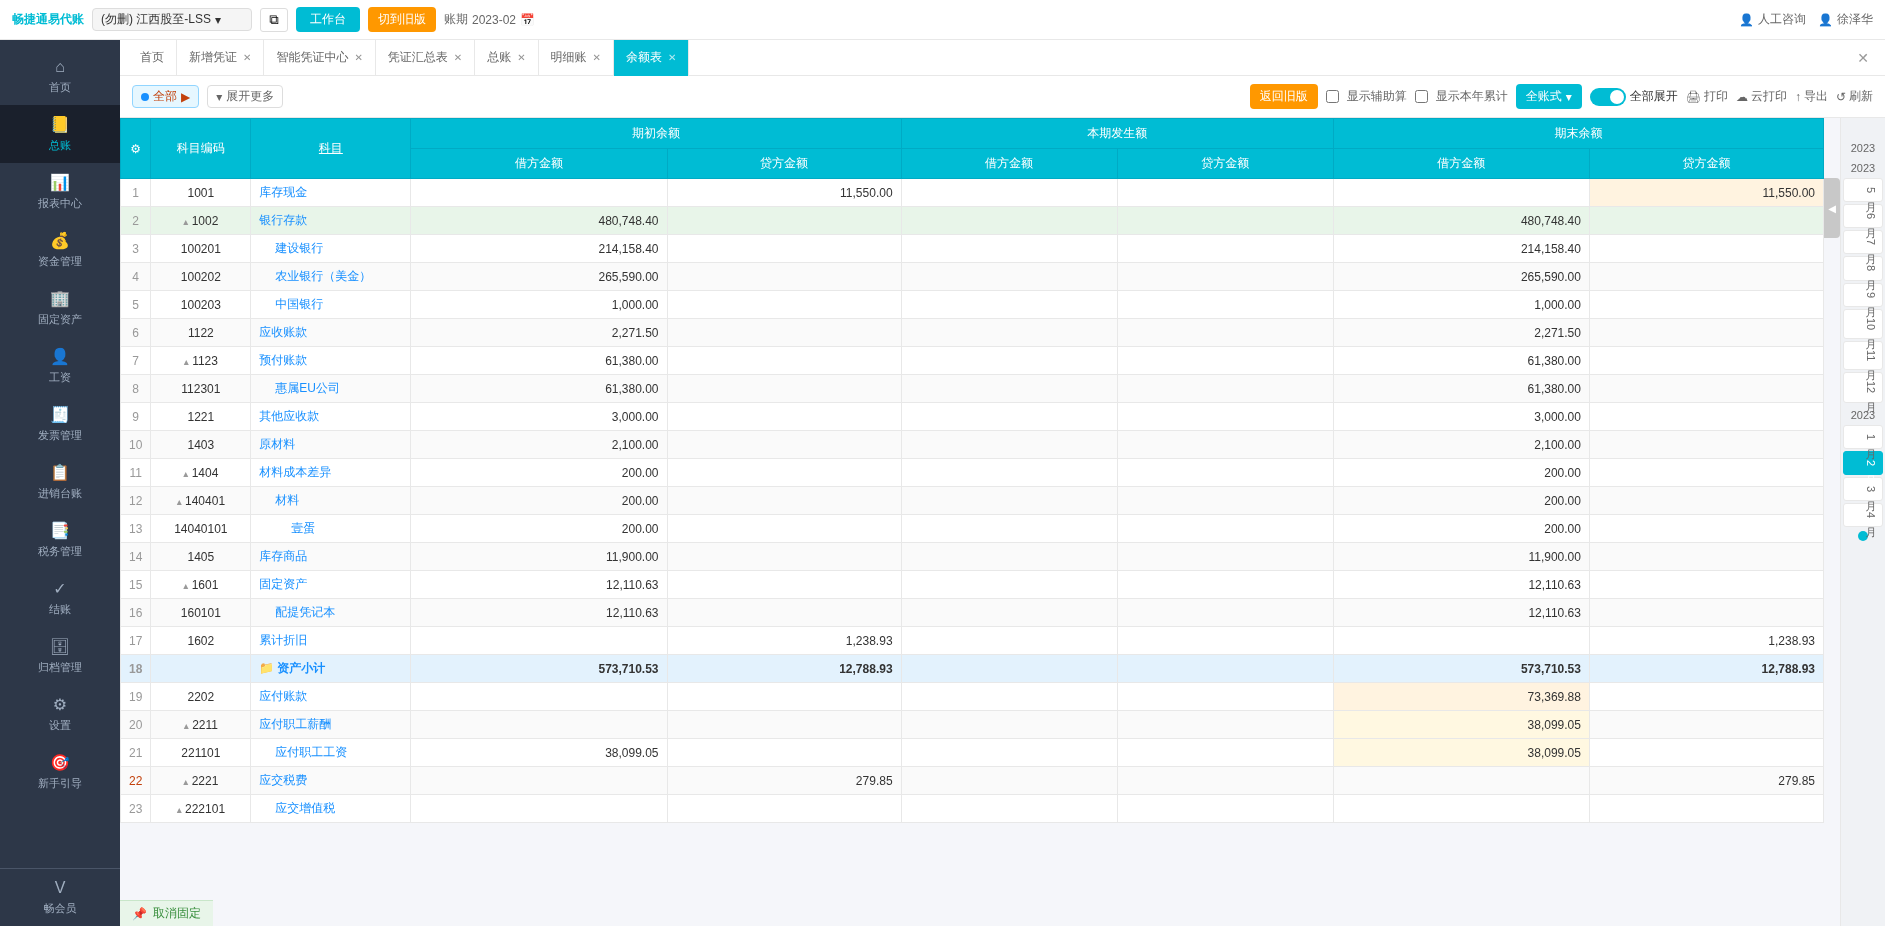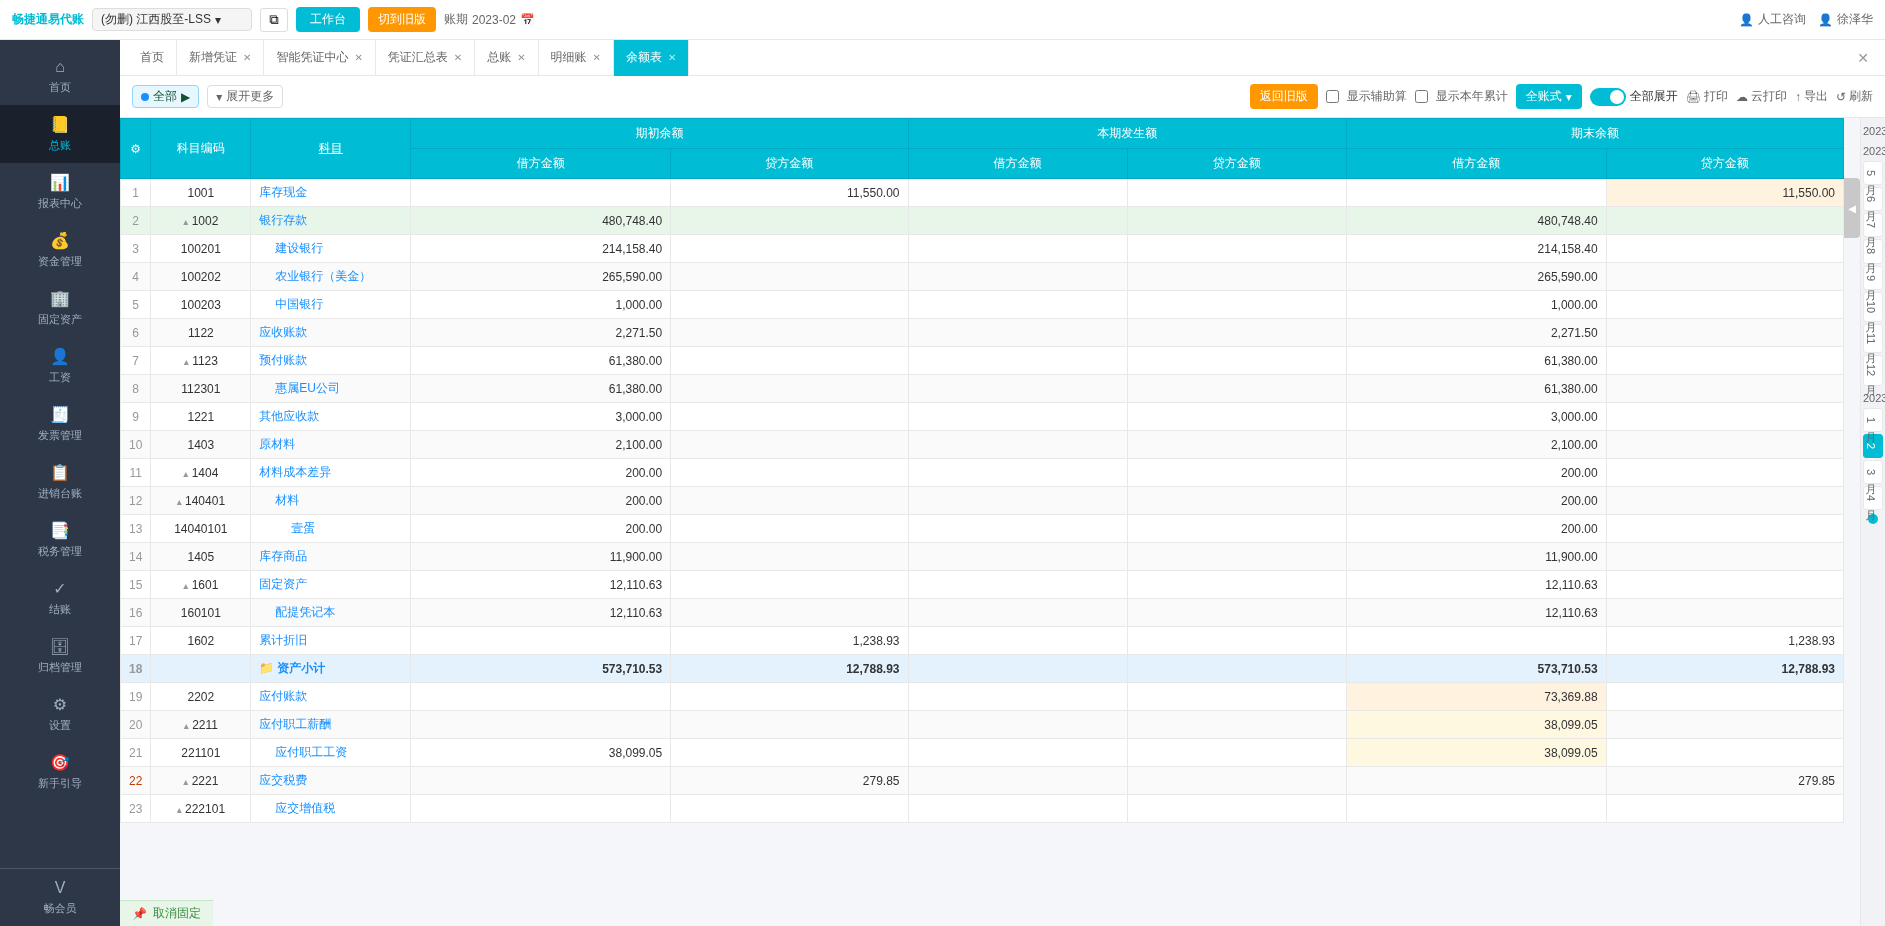--- a/index.html
+++ b/index.html
@@ -35,21 +35,21 @@
     .tab { display: flex; align-items: center; padding: 0 12px; height: 36px; cursor: pointer; font-size: 12px; color: #666; border-right: 1px solid #e8e8e8; gap: 4px; white-space: nowrap; }
     .tab.active { color: #fff; background: #00bcd4; }
     .tab-close { color: inherit; opacity: 0.7; cursor: pointer; font-size: 10px; margin-left: 2px; }
     .close-all-btn { margin-left: auto; color: #999; cursor: pointer; font-size: 14px; padding: 0 8px; }
 
     
     .page-content { flex: 1; display: flex; flex-direction: column; overflow: hidden; }
 
     
     .toolbar { background: #fff; padding: 8px 12px; display: flex; align-items: center; gap: 8px; border-bottom: 1px solid #e8e8e8; flex-wrap: nowrap; }
-    .filter-all { display: flex; align-items: center; background: #e6f7ff; border: 1px solid #91d5ff; border-radius: 4px; padding: 2px 8px; cursor: pointer; gap: 4px; font-size: 12px; color: #14532d; }
+    .filter-all { display: flex; align-items: center; background: #e6f7ff; border: 1px solid #91d5ff; border-radius: 4px; padding: 2px 8px; cursor: pointer; gap: 4px; font-size: 12px; color: #c2410c; }
     .expand-btn { display: flex; align-items: center; gap: 4px; color: #666; cursor: pointer; font-size: 12px; border: 1px solid #ddd; border-radius: 4px; padding: 2px 8px; background: #fff; }
     .toolbar-right { margin-left: auto; display: flex; align-items: center; gap: 8px; }
     .back-old-btn { background: #ff9800; color: #fff; border: none; border-radius: 4px; padding: 4px 10px; cursor: pointer; font-size: 12px; }
     .checkbox-group { display: flex; align-items: center; gap: 8px; font-size: 12px; color: #666; }
     .checkbox-group input { cursor: pointer; }
     .style-dropdown { background: #00bcd4; color: #fff; border: none; border-radius: 4px; padding: 4px 10px; cursor: pointer; font-size: 12px; display: flex; align-items: center; gap: 4px; }
     .toggle-group { display: flex; align-items: center; gap: 4px; font-size: 12px; }
     .toggle-switch { width: 36px; height: 18px; background: #00bcd4; border-radius: 9px; position: relative; cursor: pointer; }
     .toggle-knob { width: 14px; height: 14px; background: #fff; border-radius: 50%; position: absolute; top: 2px; right: 2px; }
     .action-btn { display: flex; align-items: center; gap: 3px; color: #666; cursor: pointer; font-size: 12px; background: none; border: none; }
@@ -530,21 +530,21 @@
     <td class="num-cell" style=""></td>
     <td class="num-cell" style=""></td>
   </tr>
                 </tbody>
             </table>
           </div>
         </div>
 
         <div style="display:flex;flex-direction:row;flex-shrink:0;">
           <div class="panel-arrow">◀</div>
-          <div style="background:#f0f2f5;border-left:1px solid #e8e8e8;width:25px;font-size:11px;overflow-y:auto;padding:3px 2px;">
+          <div style="background:#f0f2f5;border-left:1px solid #e8e8e8;width:45px;font-size:11px;overflow-y:auto;padding:20px 2px;">
             <div style="text-align:center;color:#666;padding:4px 0;font-size:11px;">2023</div>
             <div style="text-align:center;color:#666;padding:4px 0;font-size:11px;">2023</div>
             <div class="right-panel-item">5月</div>
             <div class="right-panel-item">6月</div>
             <div class="right-panel-item">7月</div>
             <div class="right-panel-item">8月</div>
             <div class="right-panel-item">9月</div>
             <div class="right-panel-item">10月</div>
             <div class="right-panel-item">11月</div>
             <div class="right-panel-item">12月</div>

